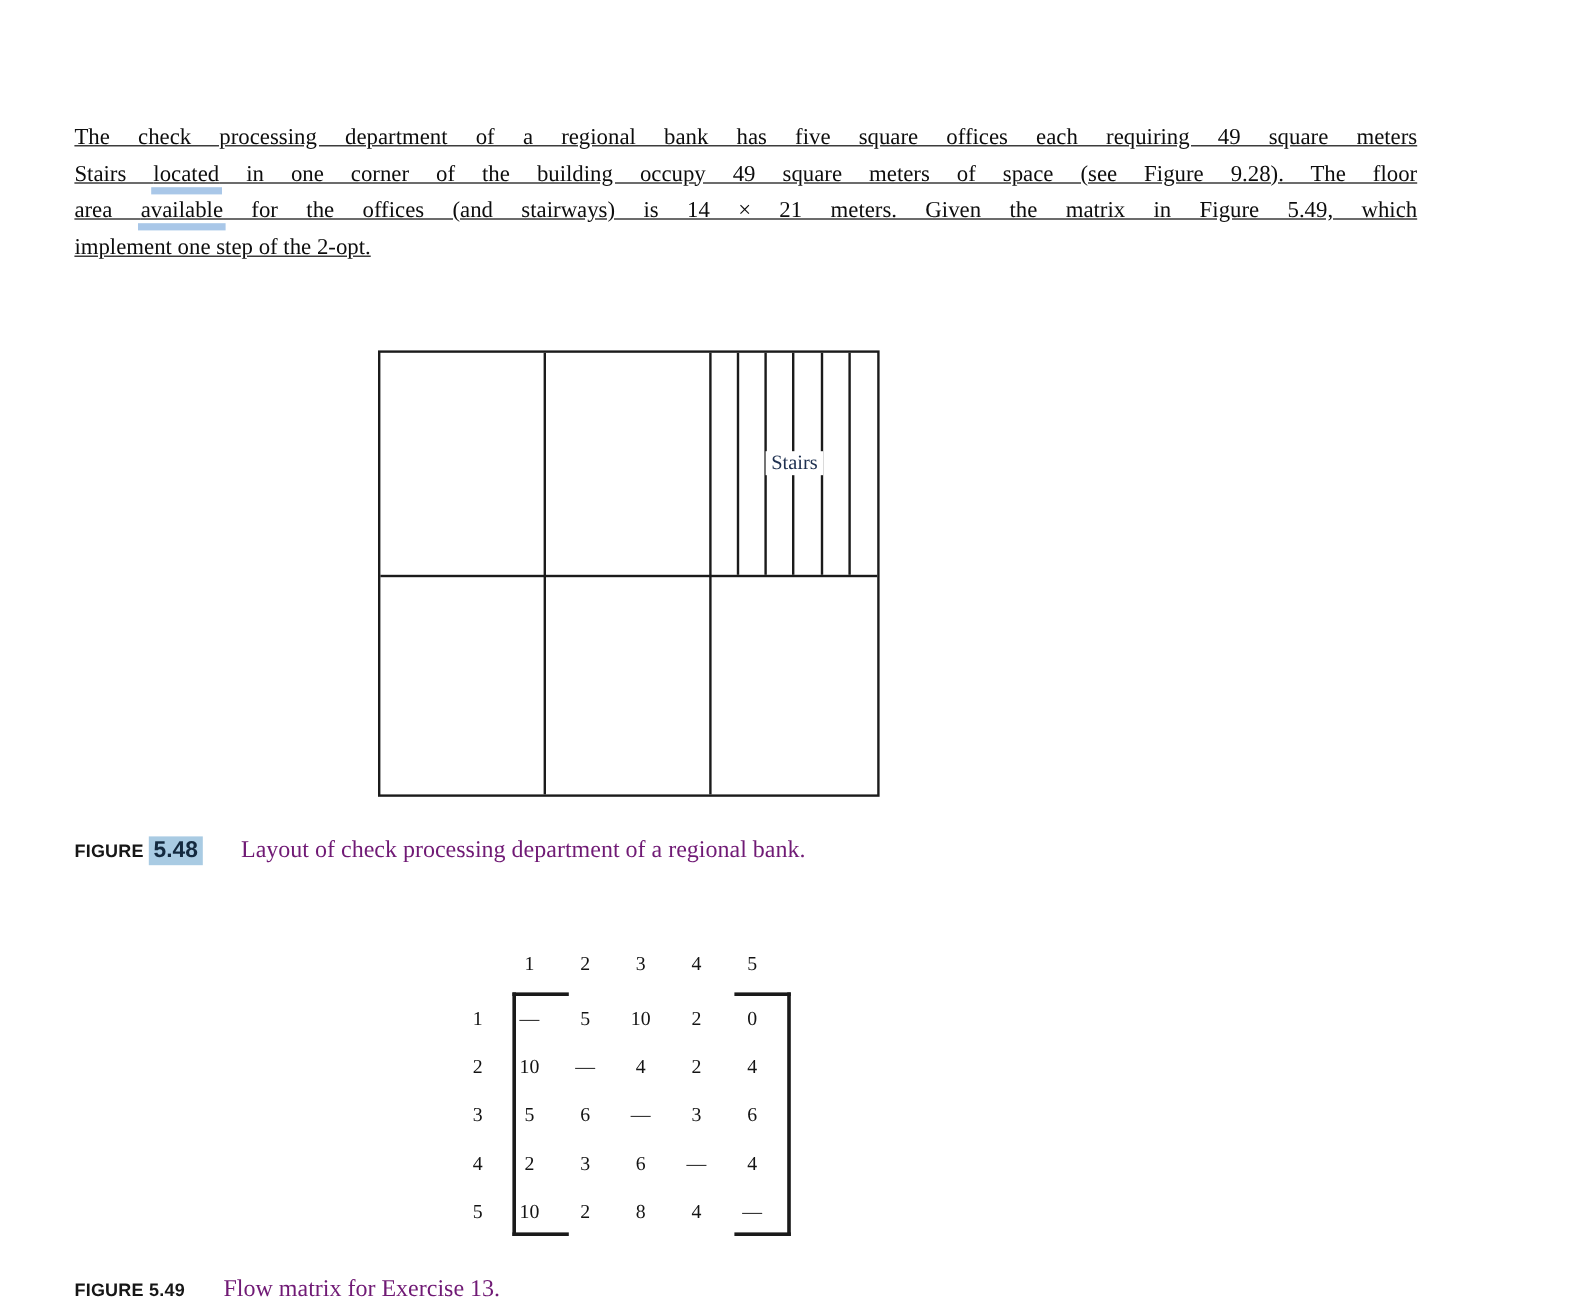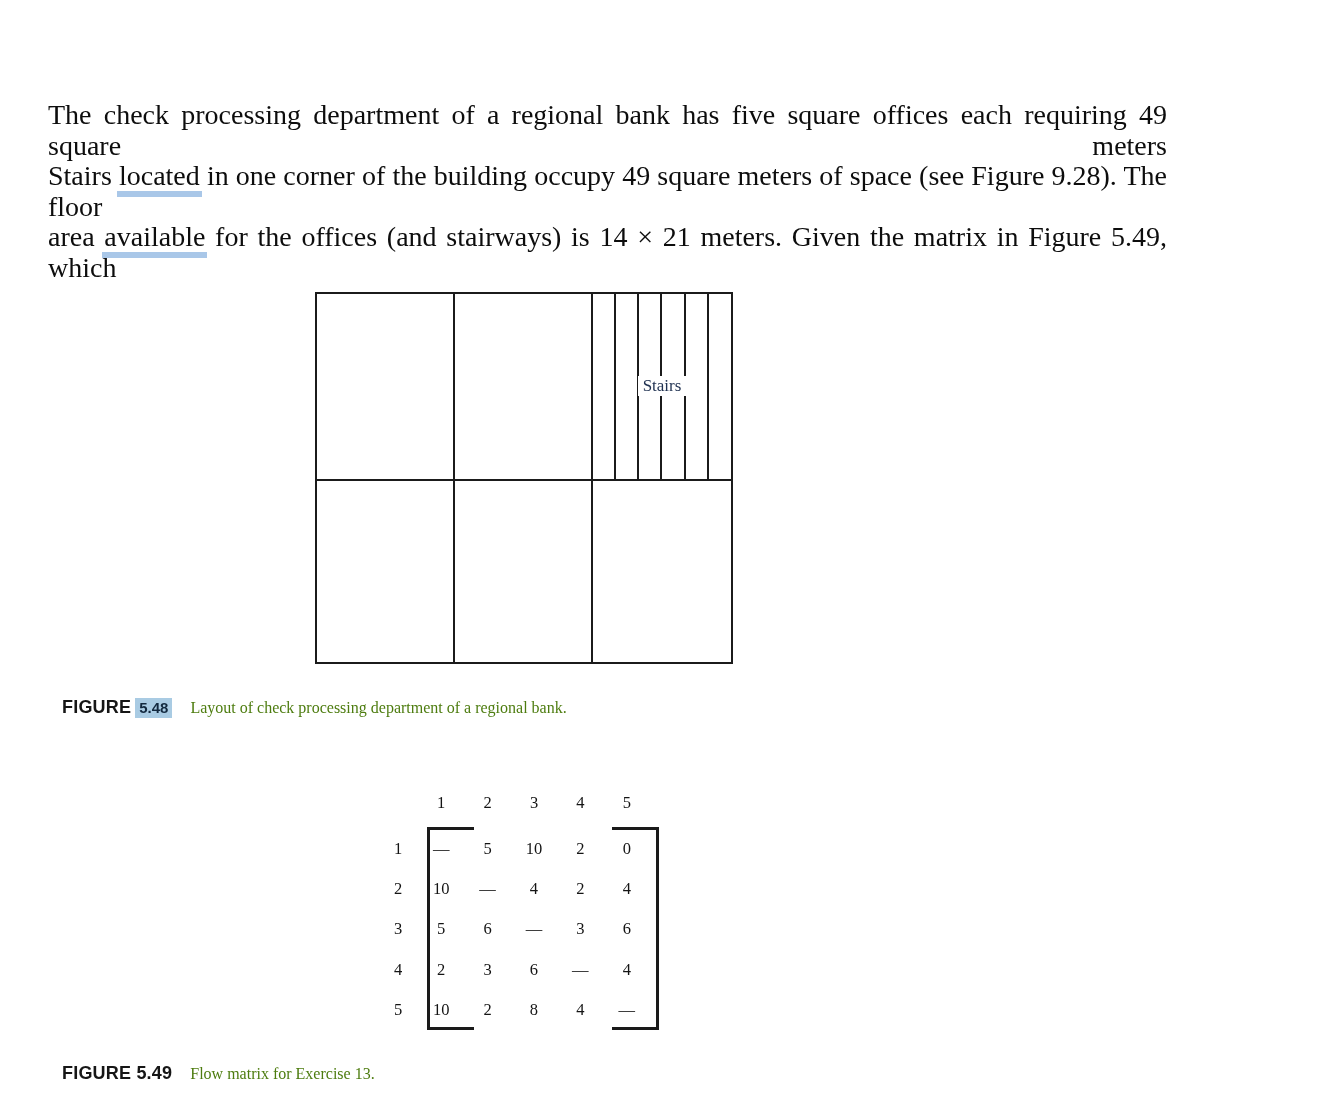--- a/index.html
+++ b/index.html
@@ -2,22 +2,22 @@
 <html style="--suggestion-underline: #a9c7e8; --grammar-underline: #3056a7; --grammar-bar: #f2a3b2; --spelling-dash: #8283de; --figure-number-highlight: #a9cbe3; --stairs-label-color: #1e3050;"><head>
 <meta charset="utf-8">
 <style>
   html,body { margin:0; padding:0; }
   body {
     width:1327px; height:1094px; background:#ffffff; position:relative;
     font-family:"Liberation Serif", serif; color:#0e0e0e; overflow:hidden;
   }
 
   
-  .para { position:absolute; left:48px; top:100px; width:1119px;
-          font-size:28px; line-height:30.5px; color:#0d0d0d; }
+  .para { position:absolute; left:62px; top:100px; width:1119px;
+          font-size:19px; line-height:30.5px; color:#0d0d0d;text-decoration:underline; }
   .pline { text-align:justify; text-align-last:justify; }
   .pline.last { text-align-last:left; }
   .mark { position:relative; }
   .mark-suggestion::after { content:""; position:absolute; left:-2px; right:-2px;
           bottom:-6px; height:6px; background:var(--suggestion-underline,#a9c7e8); }
   .mark-grammar::before { content:""; position:absolute; left:0; right:0;
           bottom:-4px; height:3px; background:var(--grammar-underline,#3056a7); }
   .mark-grammar::after { content:""; position:absolute; left:-4px; right:-2px;
           bottom:-12px; height:6px; background:var(--grammar-bar,#f2a3b2); }
   .mark-spelling::after { content:""; position:absolute; left:0; right:0;
@@ -36,25 +36,25 @@
   .s1{left:21px;} .s2{left:44px;} .s3{left:67px;} .s4{left:91px;} .s5{left:114px;}
   .stairs-label-wrap { position:absolute; left:0; top:82px; width:100%; text-align:center; }
   .stairs-label { display:inline-block; background:#ffffff; padding:0 5px;
                   font-size:17px; color:var(--stairs-label-color,#1e3050); }
 
   
   .caption { position:absolute; white-space:nowrap; }
   .cap548 { left:62px; top:697px; }
   .cap549 { left:62px; top:1063px; }
   .cap-label { font-family:"Liberation Sans", sans-serif; font-weight:bold;
-               font-size:18px; letter-spacing:0.2px; color:#161616;margin-top:32px; }
+               font-size:15px; letter-spacing:0.2px; color:#161616;margin-top:32px; }
   .cap-num { font-family:"Liberation Sans", sans-serif; font-weight:bold;
-             font-size:15px; color:#13293f; margin-left:4px; padding:1px 4px 2px 4px;
+             font-size:19px; color:#13293f; margin-left:4px; padding:1px 4px 2px 4px;
              background:var(--figure-number-highlight,#a9cbe3);text-align:center; }
-  .cap-text { font-size:16px; color:#4d7c0f; margin-left:18px; }
+  .cap-text { font-size:20px; color:#701a75; margin-left:32px; }
 
   
   .matrix { position:absolute; left:388px; top:793px; width:274px; height:246px;
             font-size:16.5px; color:#141414; }
   .mheader { position:absolute; left:30px; top:0; width:232px; height:20px;
              line-height:20px; display:flex; }
   .mheader .mc { flex:1; text-align:center; }
   .bracketL { position:absolute; left:39px; top:34px; width:47px; height:203px;
               border:3px solid #1a1a1a; border-right:none; box-sizing:border-box; }
   .bracketR { position:absolute; left:224px; top:34px; width:47px; height:203px;
@@ -64,20 +64,21 @@
   .mrh { width:30px; padding-left:6px; box-sizing:border-box; }
   .mrow .mc { width:46.4px; text-align:center; }
 </style>
 </head>
 <body>
 
 <div class="para">
   <div class="pline"><span>The check processing department of a regional bank has five square offices each requiring 49 square meters</span></div>
   <div class="pline"><span>Stairs </span><span class="mark mark-suggestion">located</span><span> in one corner of the building occupy 49 square meters of space (see Figure 9.28). The floor</span></div>
   <div class="pline"><span>area </span><span class="mark mark-suggestion">available</span><span> for the offices (and stairways) is 14 × 21 meters. Given the matrix in Figure 5.49, which</span></div>
+  <div class="pline last"><span>implement one step of the 2-opt.</span></div>
 </div>
 
 <div class="figure548">
   <div class="fline vd1"></div>
   <div class="fline vd2"></div>
   <div class="fline hd"></div>
   <div class="stairs">
     <div class="sline s1"></div>
     <div class="sline s2"></div>
     <div class="sline s3"></div>

